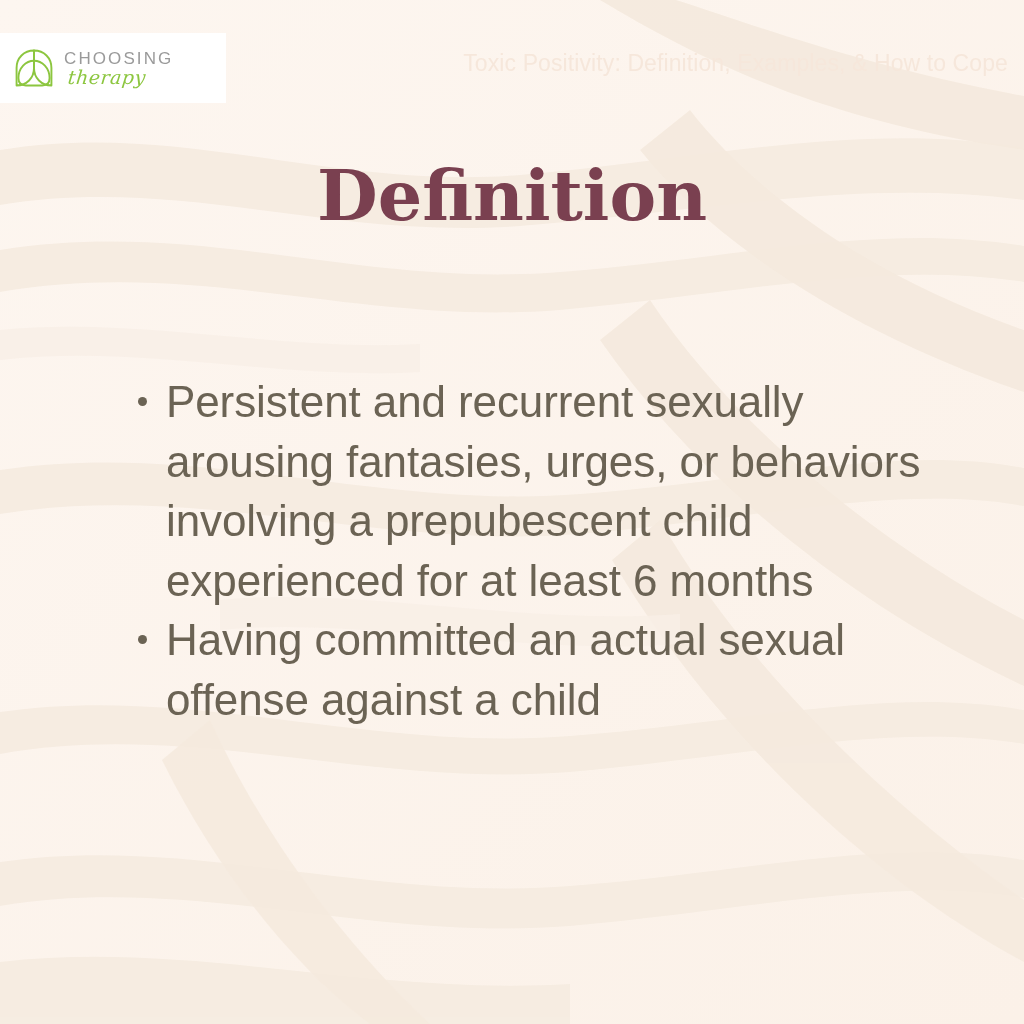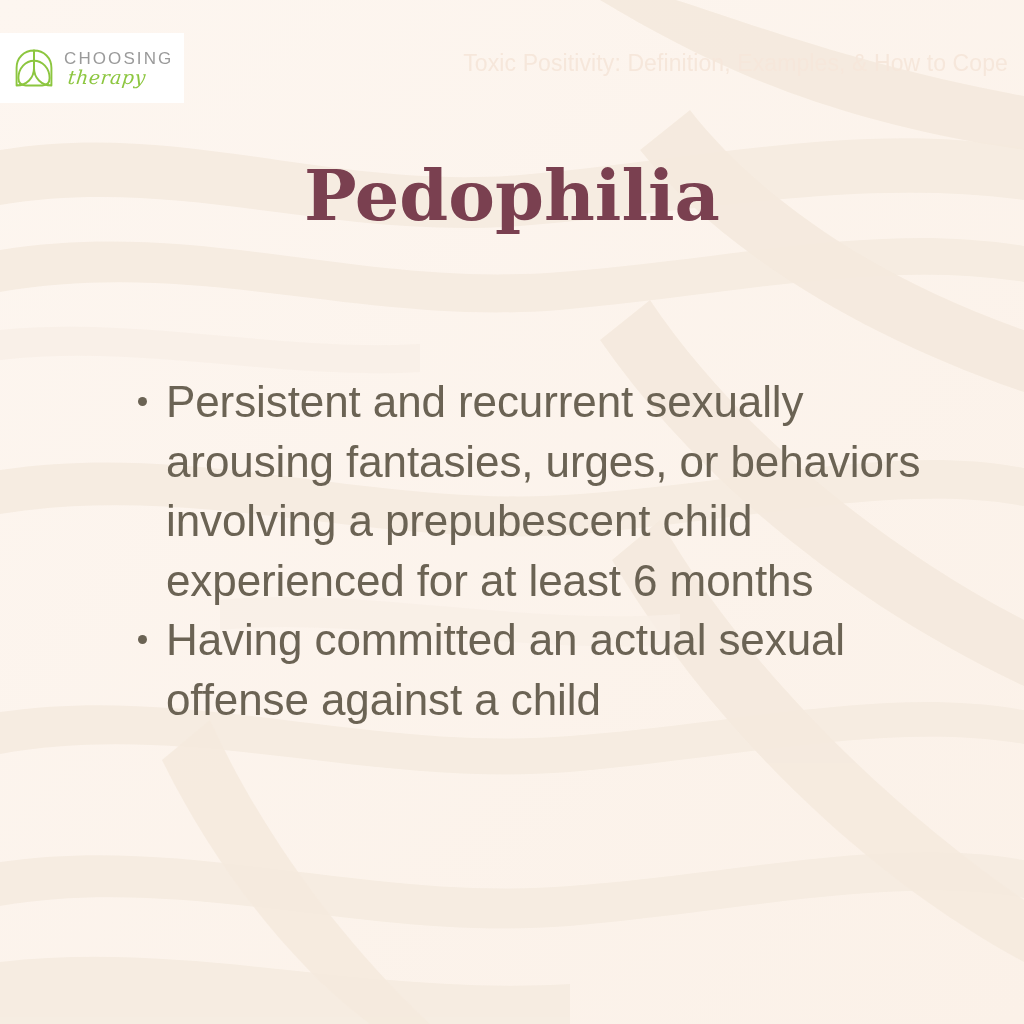--- a/index.html
+++ b/index.html
@@ -20,21 +20,21 @@
     position:absolute;
     inset:0;
     z-index:0;
     pointer-events:none;
   }
 
   
   #logo-plate {
     position:absolute;
     left:0; top:33px;
-    width:184px; height:70px;
+    width:226px; height:70px;
     background:#FFFFFF;
     z-index:5;
     display:flex;
     align-items:center;
     padding-left:12px;
   }
   #logo-mark { width:44px; height:44px; flex:none; }
   #logo-wordmark {
     margin-left:8px;
     display:flex;
@@ -154,21 +154,21 @@
   </svg>
   <div id="logo-wordmark">
     <span id="logo-choosing">CHOOSING</span>
     <span id="logo-therapy">therapy</span>
   </div>
 </div>
 
 <div id="article-header">Toxic Positivity: Definition, Examples, &amp; How to Cope</div>
 
 <h1 id="title-block">
-  <span class="tline">Pedophilia</span>
+  <span class="tline">Definition</span>
 </h1>
 
 <ul id="symptom-list">
   <li>
     <span class="bullet-dot"></span>
     <span>Persistent and recurrent sexually arousing fantasies, urges, or behaviors involving a prepubescent child experienced for at least 6 months</span>
   </li>
   <li>
     <span class="bullet-dot"></span>
     <span>Having committed an actual sexual offense against a child</span>

